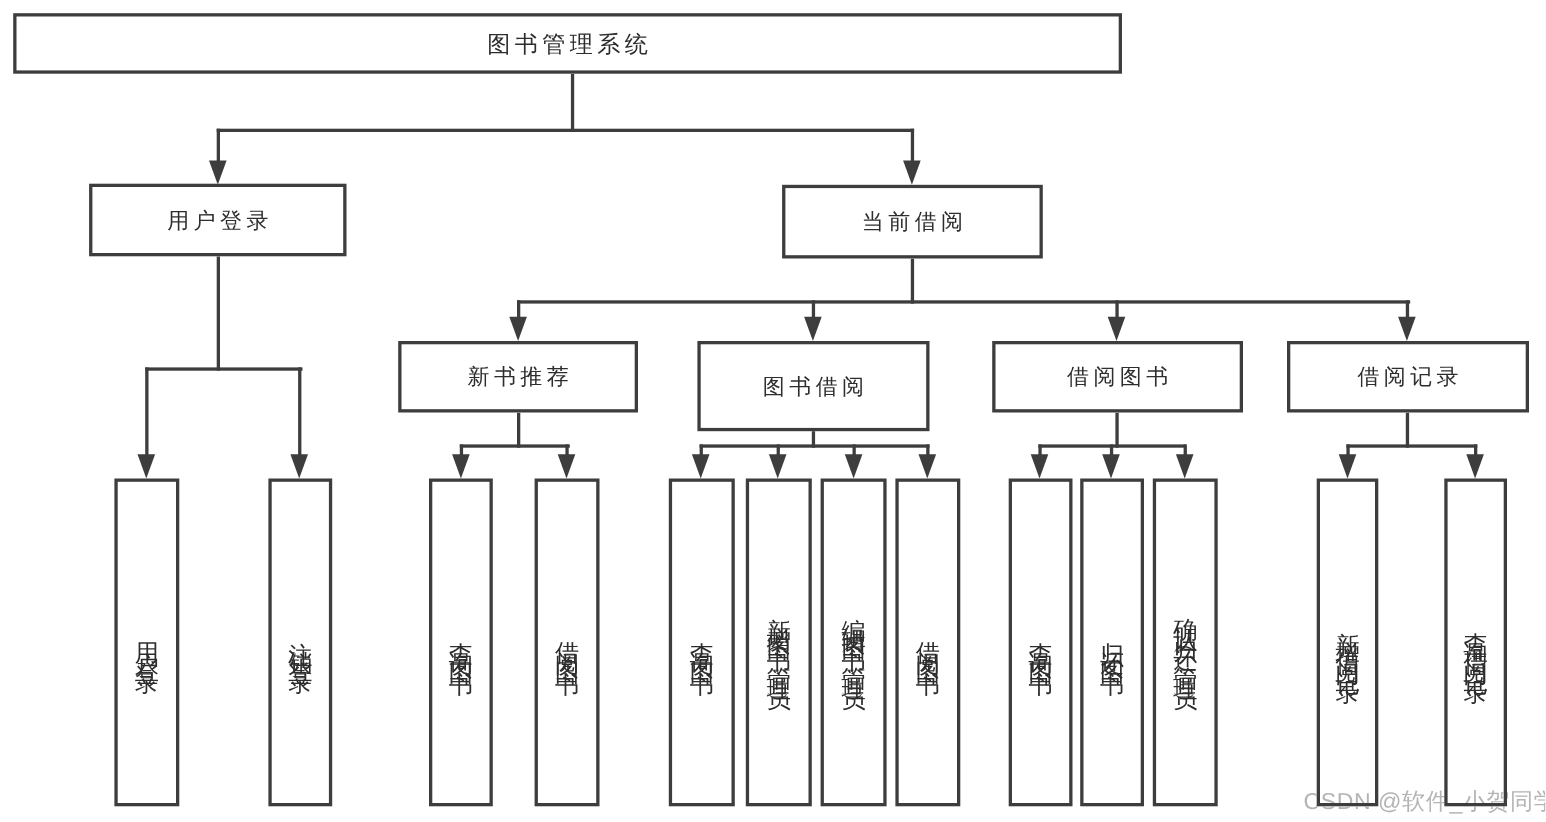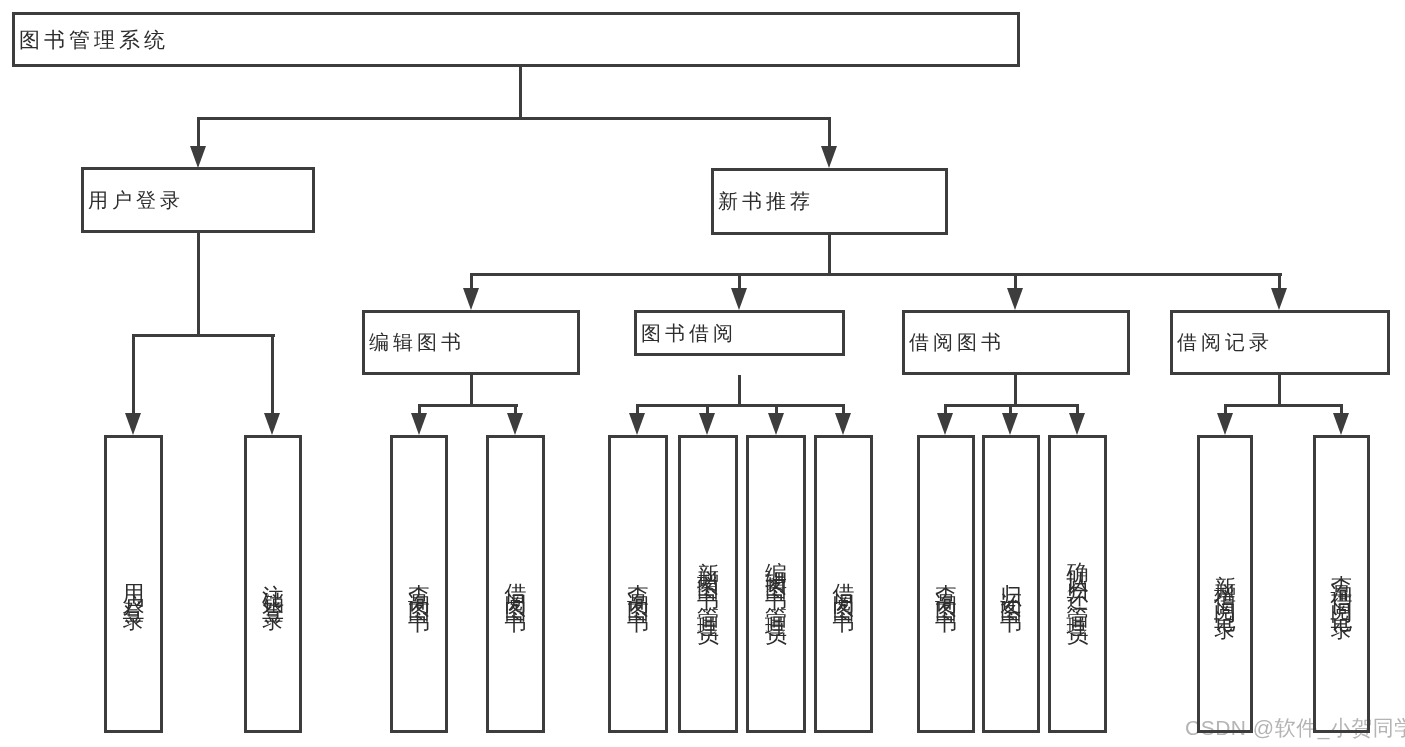--- a/index.html
+++ b/index.html
@@ -9,21 +9,21 @@
     --bg:#ffffff;
   }
   html,body{margin:0;padding:0;background:#fff;}
   .canvas{
     position:relative;width:1405px;height:747px;background:var(--bg);
     overflow:hidden;font-family:"Liberation Sans",sans-serif;color:var(--text);
   }
   .node{
     position:absolute;box-sizing:border-box;background:#fff;
     border:3px solid var(--line);
-    display:flex;align-items:center;justify-content:flex-start;
+    display:flex;align-items:center;justify-content:center;
     font-size:20px;letter-spacing:4px;text-indent:4px;white-space:nowrap;
     z-index:2;
   }
   .node.root{font-size:21px;}
   .leaf{
     position:absolute;box-sizing:border-box;background:#fff;
     border:3px solid var(--line);
     display:flex;align-items:center;justify-content:center;
     z-index:2;
   }
@@ -110,28 +110,28 @@
 
   <div class="node root" style="left:12px;top:12px;width:1008px;height:55px;">
     <span>图书管理系统</span>
   </div>
 
   <div class="node" style="left:81px;top:167px;width:234px;height:66px;">
     <span>用户登录</span>
   </div>
 
   <div class="node" style="left:711px;top:168px;width:237px;height:67px;">
+    <span>当前借阅</span>
+  </div>
+
+  <div class="node" style="left:362px;top:310px;width:218px;height:65px;">
     <span>新书推荐</span>
   </div>
 
-  <div class="node" style="left:362px;top:310px;width:218px;height:65px;">
-    <span>编辑图书</span>
-  </div>
-
-  <div class="node" style="left:634px;top:310px;width:211px;height:46px;">
+  <div class="node" style="left:634px;top:310px;width:211px;height:82px;">
     <span>图书借阅</span>
   </div>
 
   <div class="node" style="left:902px;top:310px;width:228px;height:65px;">
     <span>借阅图书</span>
   </div>
 
   <div class="node" style="left:1170px;top:310px;width:220px;height:65px;">
     <span>借阅记录</span>
   </div>

